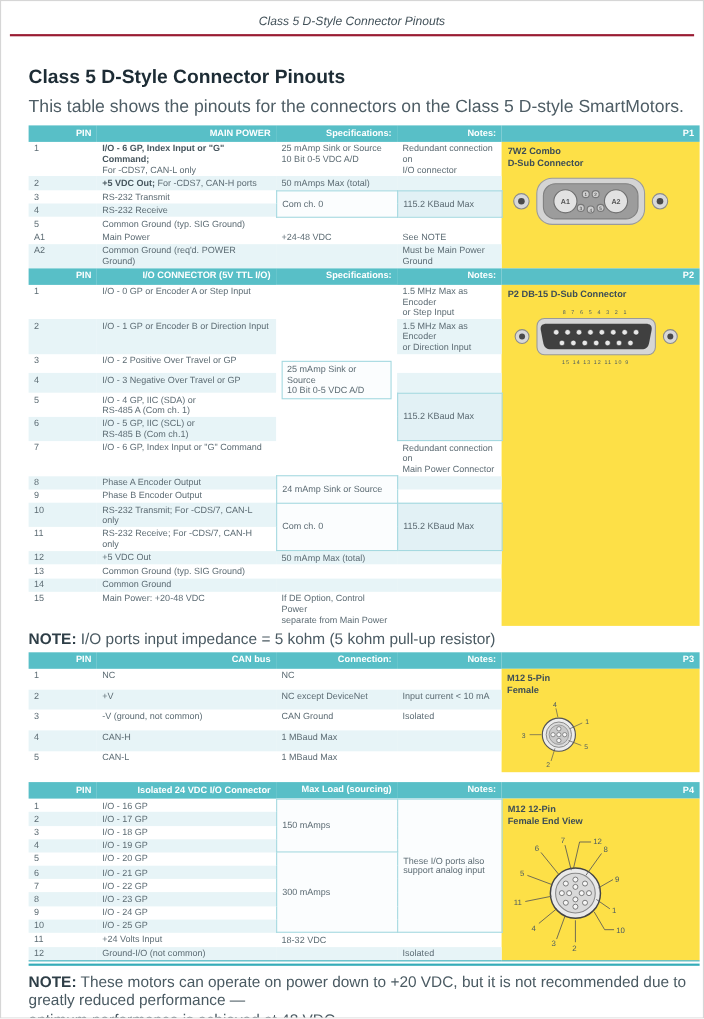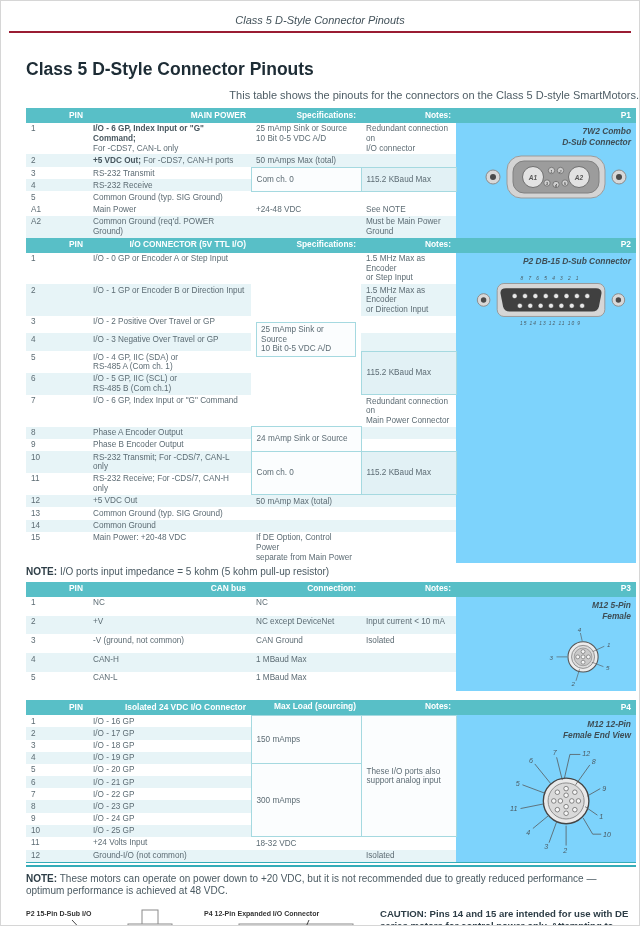--- a/index.html
+++ b/index.html
@@ -1,40 +1,40 @@
 <!DOCTYPE html>
 <html><head>
 <meta charset="utf-8">
 <style>
   html,body{margin:0;padding:0;background:#ffffff;}
   body{font-family:"Liberation Sans",sans-serif;}
   .page{position:relative;width:638px;height:924px;border:1px solid #d6d6d6;background:#fff;overflow:hidden;}
   .rh{ text-align:center;font-style:italic;font-size:11px;color:#43525a;padding-top:13px;}
   .rule{border:none;border-top:2px solid #9a1c33;margin:5px 8px 0;}
   h1.title{font-size:17.5px;color:#1d2c35;margin:26px 0 9px 25px;font-weight:700;}
-  .intro{font-size:11px;color:#4e5d65;margin:0 0 7px 25px;text-align:right;}
+  .intro{font-size:16px;color:#4e5d65;margin:0 0 7px 25px;}
   .twrap{margin-left:25px;width:610px;}
   table.t{width:610px;border-collapse:collapse;table-layout:fixed;font-size:8.2px;color:#5d6c74;line-height:1.18;}
   table.t th{background:#58bfc7;color:#fff;font-size:8.4px;text-align:right;padding:2.5px 5px;font-weight:700;}
   table.t th.pc{text-align:right;}
   table.t td{padding:1.5px 5px 1px;vertical-align:top;}
   tr.s > td{background:#e7f4f7;}
   table.t td.box{background:#fbfdfe;border:1px solid #a5d9e0;vertical-align:middle;}
   table.t td.boxh{background:#e2f1f5;border:1px solid #a5d9e0;vertical-align:middle;}
   table.t td.specspan{background:#fff;vertical-align:middle;}
   .inbox{border:1px solid #a5d9e0;background:#fbfdfe;padding:2px 4px;white-space:pre-line;}
-  table.t td.imgcell{background:#7dd3fc;text-align:right;vertical-align:top;font-style:italic;}
+  table.t td.imgcell{background:#fde047;text-align:left;vertical-align:top;}
   td.ic1{padding-top:16px;} td.ic2{padding-top:66px;} td.ic3{padding-top:2px;} td.ic4{padding-top:10px;}
   .ml{white-space:pre-line;}
   b.nb{color:#47565e;}
   .ccap{font-weight:700;color:#3e4e56;font-size:8.4px;line-height:1.3;white-space:pre-line;margin:2px 0 3px;}
   .pin{color:#5d6c74;}
   tr.h td{height:15px;}
   tr.h3 td{height:14px;}
-  .fnote{font-size:10px;color:#4a5a62;margin:3px 0 3px 25px;white-space:pre-line;line-height:1.25;}
+  .fnote{font-size:14px;color:#4a5a62;margin:3px 0 3px 25px;white-space:pre-line;line-height:1.25;}
   .fnote b{color:#2e3e47;}
   .p4wrap{border-bottom:2px solid #35acb8;padding-bottom:2px;margin-top:9px;}
   .p4wrap table.t{border-bottom:1px solid #35acb8;}
   .p3gap{margin-top:9px;}
   .figs{display:flex;margin:10px 0 0 25px;}
   .figsvg{width:350px;height:160px;flex:0 0 350px;}
   .cautions{width:258px;margin-left:4px;font-size:9.6px;font-weight:700;color:#2e3e47;line-height:1.32;}
   .cautions p{margin:0 0 15px;}
   svg text{font-family:"Liberation Sans",sans-serif;}
 </style>

